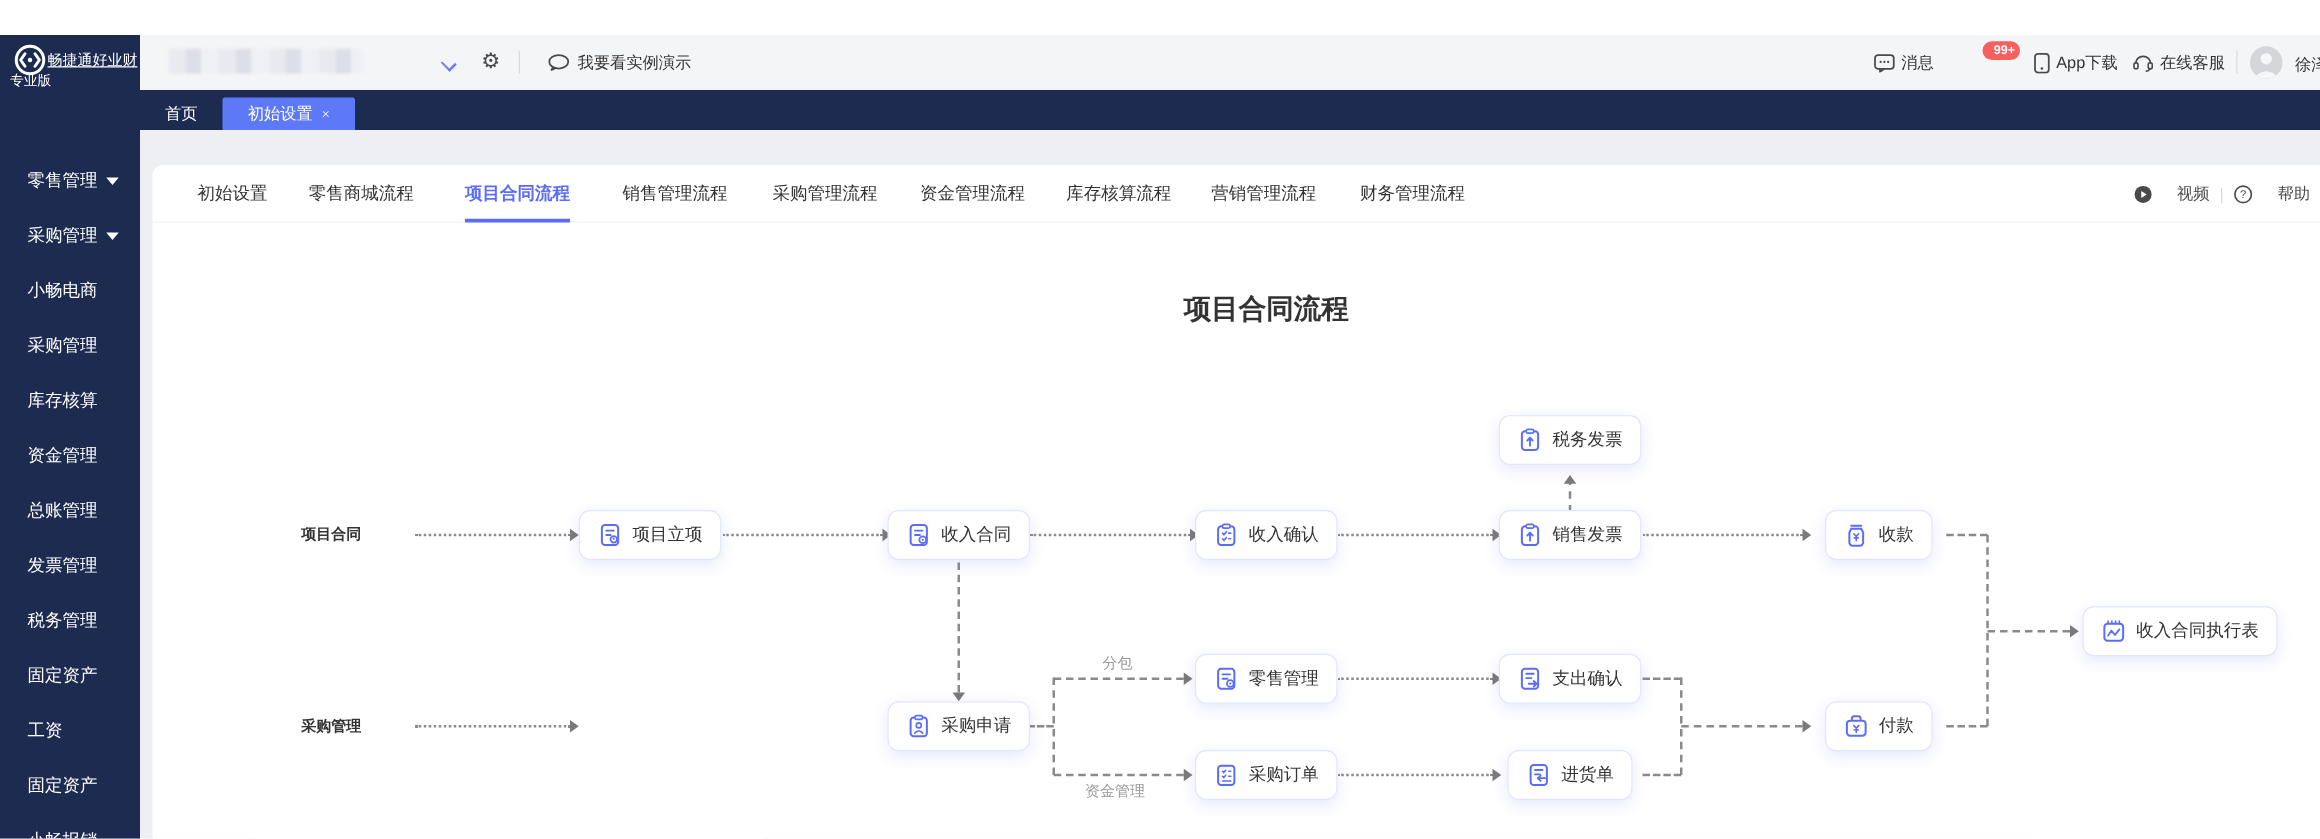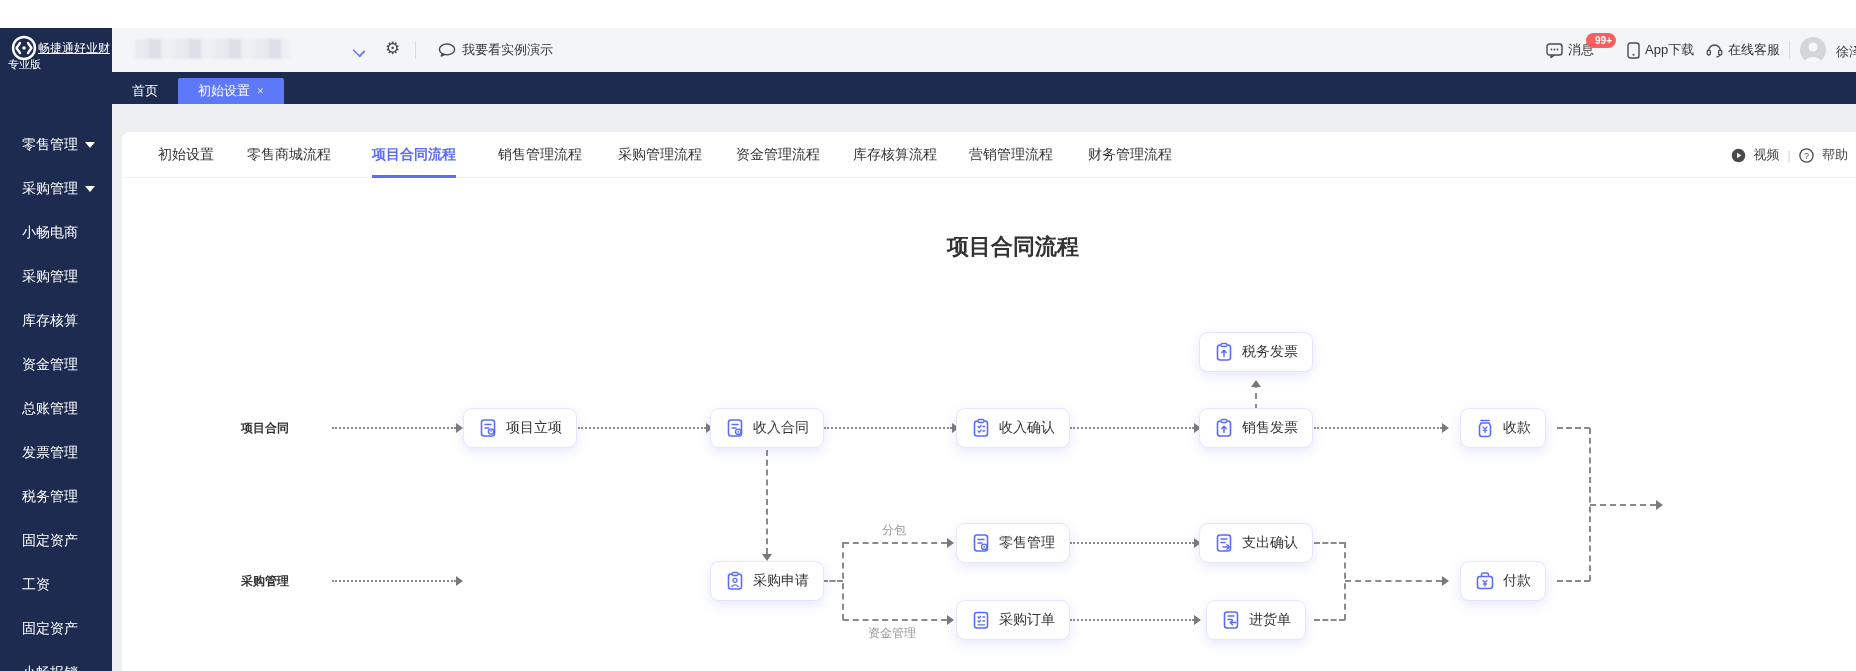--- a/index.html
+++ b/index.html
@@ -41,21 +41,21 @@
   .side-item { height:44px; display:flex; align-items:center; padding-left:22px; color:#fff; font-size:14px; cursor:pointer; white-space:nowrap; }
   .caret { width:0; height:0; margin-left:7px; border-left:5px solid transparent; border-right:5px solid transparent; border-top:6px solid #fff; }
   
   .contentbg { position:absolute; left:112px; top:104px; width:1744px; height:567px; background:#edeff3; }
   .card { position:absolute; left:122px; top:132px; width:1734px; height:539px; background:#fff; border-radius:8px 0 0 0; }
   .subtabs { position:absolute; left:0; top:0; width:100%; height:46px; border-bottom:1px solid #f2f2f2; }
   .subtab { position:absolute; top:0; height:46px; line-height:44px; font-size:14px; color:#333; cursor:pointer; white-space:nowrap; }
   .subtab.active { color:#5b6cfa; border-bottom:3px solid #5b6cfa; font-weight:bold; }
   .vidhelp { position:absolute; right:8px; top:0; height:46px; display:flex; align-items:center; gap:8px; font-size:13px; color:#4a4a4a; }
   .vh-sep { color:#d9d9d9; }
-  .vh-item { display:flex; align-items:center; gap:8px; cursor:pointer; }
+  .vh-item { display:flex; align-items:center; gap:20px; cursor:pointer; }
   
   .flow-title { position:absolute; left:1013px; top:232px; transform:translateX(-50%); font-size:22px; font-weight:bold; color:#333; }
   .rowlabel { position:absolute; transform:translate(0,-50%); font-weight:bold; color:#333; font-size:12px; }
   .fnode { position:absolute; transform:translate(-50%,-50%); height:40px; background:#fff;
     border:1px solid #e4e7fb; border-radius:9px; box-shadow:0 4px 12px rgba(99,112,247,.16);
     display:flex; align-items:center; gap:8px; padding:0 14px; white-space:nowrap; font-size:14px; color:#333; cursor:pointer; }
   .fnode svg { flex:none; }
   .eh { position:absolute; height:0; border-top:2px dotted #8a8a8a; }
   .ed { position:absolute; height:0; border-top:2px dashed #8a8a8a; }
   .ev { position:absolute; width:0; border-left:2px dashed #8a8a8a; }
@@ -90,21 +90,21 @@
     <div class="tb-div" style="left:415px"></div>
 
     <div class="demo">
       <svg width="18" height="14" viewBox="0 0 18 14">
         <ellipse cx="9" cy="6.4" rx="7.6" ry="5.4" fill="none" stroke="#4a4a4a" stroke-width="1.4"></ellipse>
         <path d="M4.5 10.5 L3.2 13 L7 11.4" fill="none" stroke="#4a4a4a" stroke-width="1.4" stroke-linejoin="round"></path>
       </svg>
       <span>我要看实例演示</span>
     </div>
 
-    <div class="tb-item" style="left:1546px">
+    <div class="tb-item" style="left:1499px">
       <svg width="17" height="15" viewBox="0 0 17 15">
         <rect x="1" y="1" width="15" height="11" rx="2.5" fill="none" stroke="#4a4a4a" stroke-width="1.4"></rect>
         <path d="M5 12 L5 14.5 L8.5 12" fill="none" stroke="#4a4a4a" stroke-width="1.4"></path>
         <circle cx="5.5" cy="6.5" r=".9" fill="#4a4a4a"></circle>
           <circle cx="8.5" cy="6.5" r=".9" fill="#4a4a4a"></circle>
           <circle cx="11.5" cy="6.5" r=".9" fill="#4a4a4a"></circle>
       </svg>
       <span>消息</span>
     </div>
     <div class="badge">99+</div>
@@ -362,14 +362,22 @@
     <span>进货单</span>
   </div>
   <div class="fnode" style="left:1503px; top:581px">
     <svg width="20" height="20" viewBox="0 0 20 20">
         <rect x="2.5" y="5.5" width="15" height="12" rx="2.5" fill="none" stroke="#5b6cfa" stroke-width="1.6"></rect>
         <path d="M6.5 5.5 V4 a2 2 0 0 1 2 -2 h3 a2 2 0 0 1 2 2 v1.5" fill="none" stroke="#5b6cfa" stroke-width="1.5"></path>
         <path d="M8 9.5 l2 2 2-2 M10 11.5 v3.5 M8.4 13 h3.2" stroke="#5b6cfa" stroke-width="1.3" fill="none" stroke-linecap="round"></path>
       </svg>
     <span>付款</span>
   </div>
+  <div class="fnode" style="left:1744px; top:505px">
+    <svg width="20" height="20" viewBox="0 0 20 20">
+        <rect x="2.5" y="4" width="15" height="13.5" rx="2.5" fill="none" stroke="#5b6cfa" stroke-width="1.6"></rect>
+        <path d="M5.5 4 V1.8 M8.5 4 V1.8 M11.5 4 V1.8 M14.5 4 V1.8" stroke="#5b6cfa" stroke-width="1.3" stroke-linecap="round"></path>
+        <path d="M5.5 13.5 L8 9.5 L11 13 L14.5 8.5" fill="none" stroke="#5b6cfa" stroke-width="1.5" stroke-linecap="round" stroke-linejoin="round"></path>
+      </svg>
+    <span>收入合同执行表</span>
+  </div>
 
 </div>
 
 </body></html>

